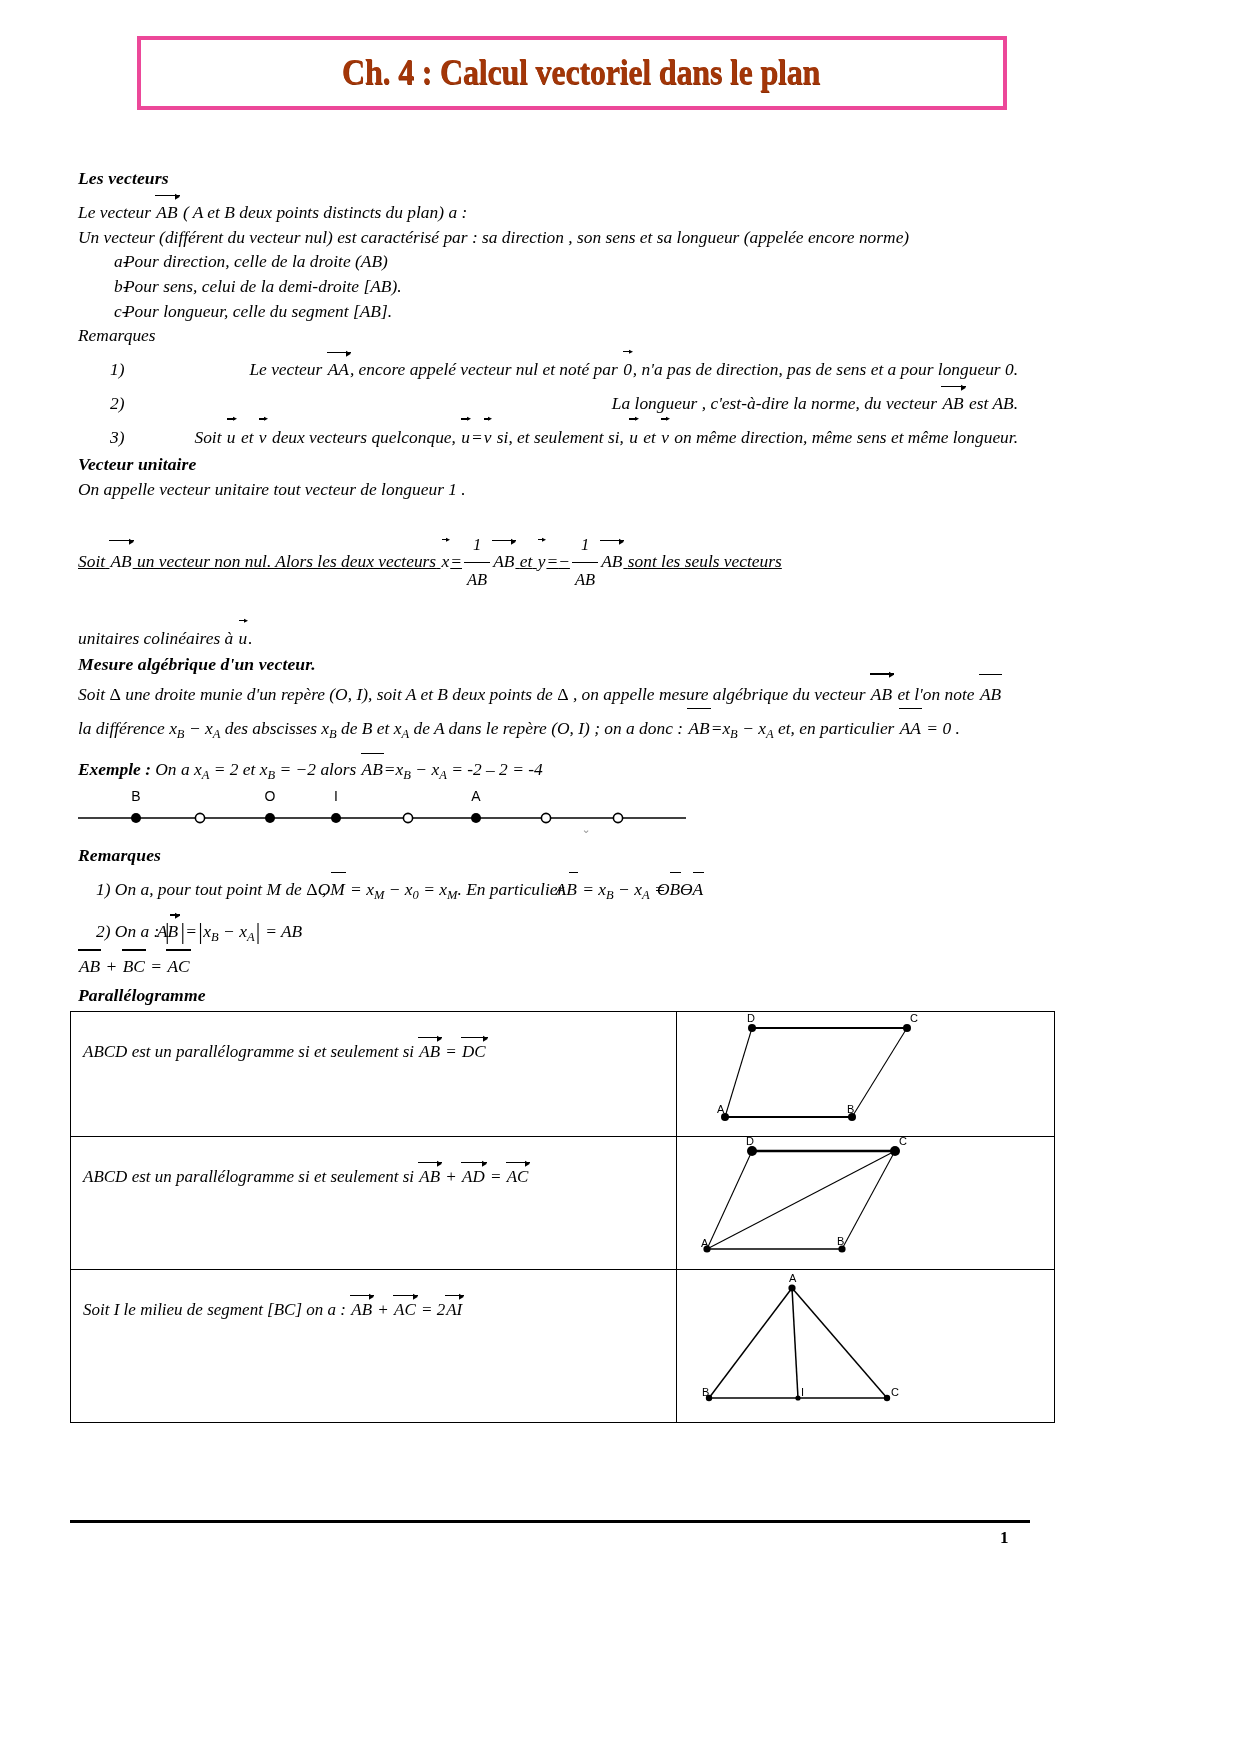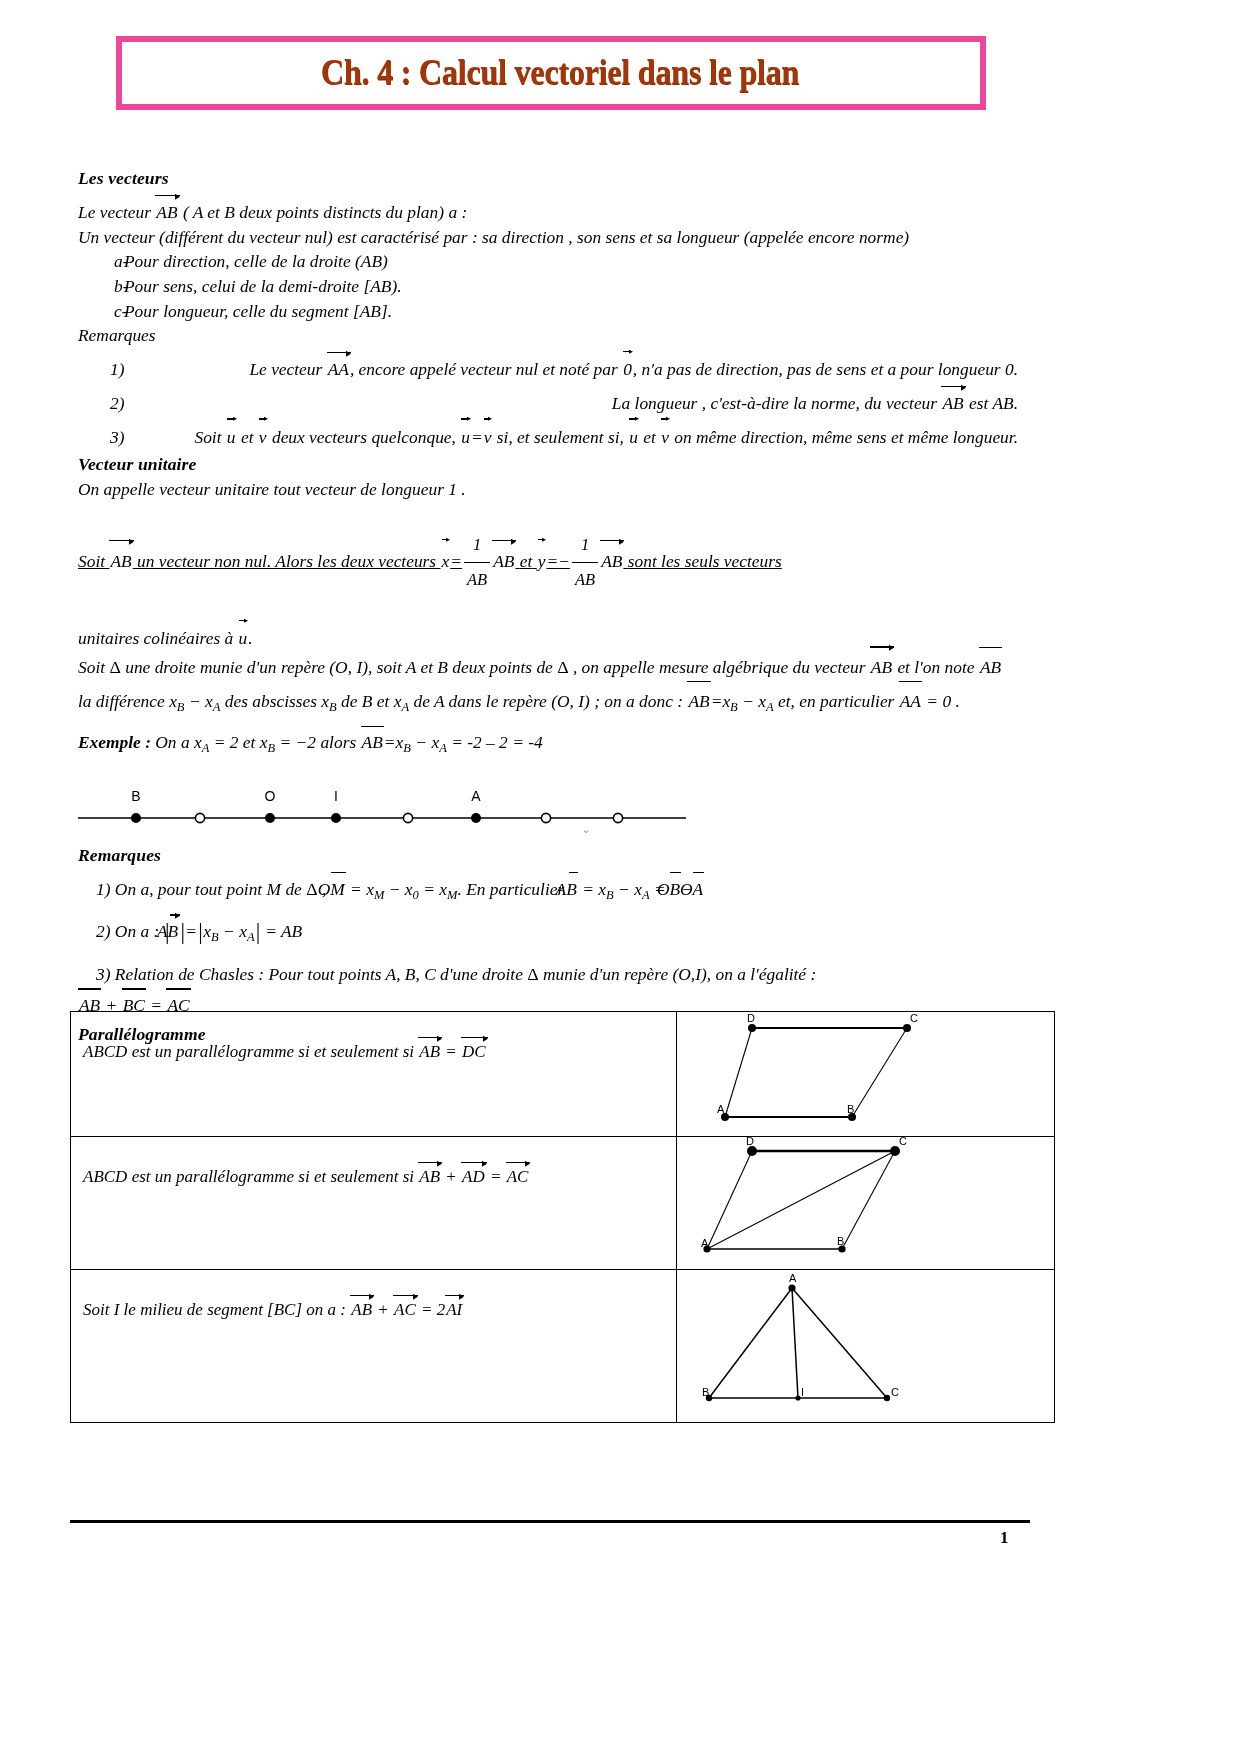--- a/index.html
+++ b/index.html
@@ -19,25 +19,25 @@
   .page {
     position: absolute;
     left: 0; top: 0;
     width: 1240px;
     height: 1754px;
   }
 
   
   .title-box {
     position: absolute;
-    left: 116px;
+    left: 137px;
     top: 36px;
     width: 870px;
     height: 74px;
-    border: 6px solid #ec4899;
+    border: 4px solid #ec4899;
     box-sizing: border-box;
     display: flex;
     align-items: center;
     justify-content: center;
     padding-left: 17px;
   }
   .title-text {
     font-family: "Liberation Serif", "DejaVu Serif", serif;
     font-weight: bold;
     font-size: 35px;
@@ -343,20 +343,21 @@
       <span>et</span>
       <span class="uv">y</span><span>=</span><span>−</span><span class="frac"><span class="num">1</span><span class="den">AB</span></span><span class="vec">AB</span>
       <span>sont les seuls vecteurs</span>
     </p>
 
     <p class="body" style="margin-top:30px;">
       <span>unitaires colinéaires à</span>
       <span class="uv">u</span><span>.</span>
     </p>
 
+    <div class="sec-head" style="margin-top:2px;">Mesure algébrique d'un vecteur.</div>
 
     <p class="body" style="line-height:1.95;">
       <span>Soit</span>
       <span class="bigd">Δ</span>
       <span>une droite munie d'un repère (O, I), soit A et B deux points de</span>
       <span class="bigd">Δ</span>
       <span>, on appelle mesure algébrique du vecteur</span>
       <span class="vec">AB</span>
       <span>et l'on note</span>
       <span class="bar">AB</span>
@@ -425,26 +426,20 @@
       <span class="bar">OB</span><span>−</span><span class="bar">OA</span>
     </p>
 
     <p class="body" style="margin-top:13px; padding-left:32px; text-indent:-14px;">
       <span>2)</span>
       <span>On a :</span>
       <span style="font-size:1.3em; vertical-align:-0.08em;">|</span><span class="vec">AB</span><span style="font-size:1.3em; vertical-align:-0.08em;">|</span><span>=</span><span style="font-size:1.3em; vertical-align:-0.08em;">|</span><span class="nowrap"><span class="ital">x</span><sub class="s">B</sub> <span>−</span> <span class="ital">x</span><sub class="s">A</sub></span><span style="font-size:1.3em; vertical-align:-0.08em;">|</span>
       <span>= AB</span>
     </p>
 
-    <p class="body" style="margin-top:13px; padding-left:32px; text-indent:-14px;">
-      <span>3)</span>
-      <span>Relation de Chasles : Pour tout points A, B, C d'une droite</span>
-      <span class="bigd">Δ</span>
-      <span>munie d'un repère (O,I), on a l'égalité :</span>
-    </p>
 
     <p class="body" style="margin-top:5px;">
       <span class="bar">AB</span>
       <span>+</span>
       <span class="bar">BC</span>
       <span>=</span>
       <span class="bar">AC</span>
     </p>
 
     <div class="sec-head" style="margin-top:4px;">Parallélogramme</div>

